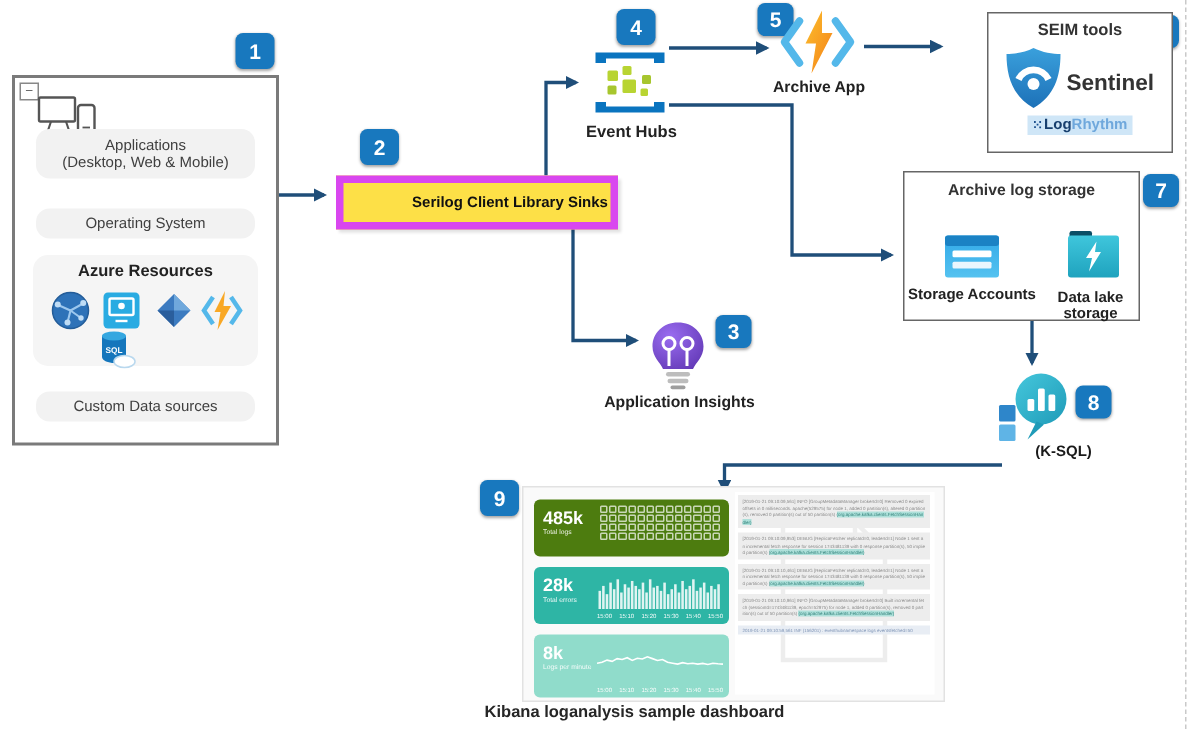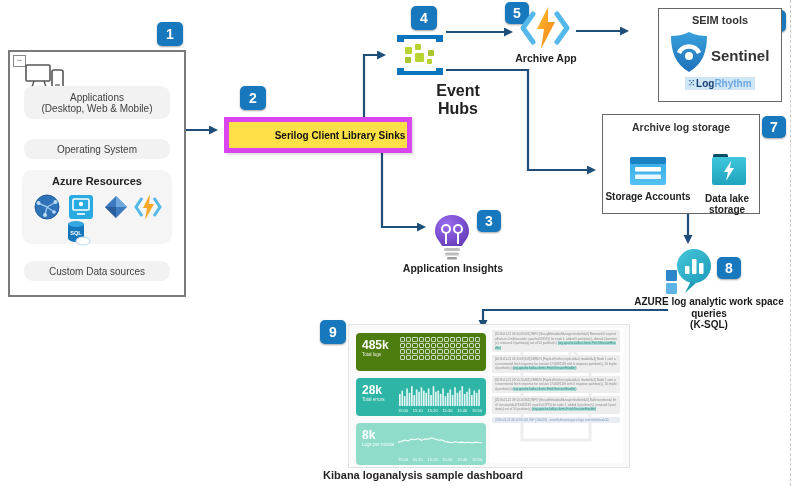--- a/index.html
+++ b/index.html
@@ -156,21 +156,21 @@
   <svg class="abs" style="left:394px;top:30px;" width="52" height="50" viewBox="0 0 52 50">
     <path d="M3 5 H49 V12 H42 V9 H10 V12 H3 Z" fill="#0A74BF"></path>
     <path d="M3 45 H49 V38 H42 V41 H10 V38 H3 Z" fill="#0A74BF"></path>
     <rect x="11" y="17" width="7" height="7" rx="1" fill="#B8D432"></rect>
     <rect x="21" y="14" width="6" height="6" rx="1" fill="#B8D432"></rect>
     <rect x="21" y="23" width="9" height="9" rx="1" fill="#B8D432"></rect>
     <rect x="34" y="20" width="6" height="6" rx="1" fill="#A7C62E"></rect>
     <rect x="11" y="27" width="6" height="6" rx="1" fill="#A7C62E"></rect>
     <rect x="33" y="29" width="5" height="5" rx="1" fill="#B8D432"></rect>
   </svg>
-  <div class="node-label" style="left:385px;top:82px;width:72px;font-size:16px;margin-left:37px;">Event Hubs</div>
+  <div class="node-label" style="left:385px;top:82px;width:72px;font-size:11px;">Event Hubs</div>
 
   <div class="badge" style="left:505px;top:2px;width:24px;height:22px;">5</div>
   <svg class="abs" style="left:518px;top:7px;" width="54" height="42" viewBox="0 0 54 42">
     <defs>
       <linearGradient id="boltg" x1="0" y1="0" x2="1" y2="1">
         <stop offset="0" stop-color="#FBC02D"></stop>
           <stop offset="1" stop-color="#F57F17"></stop>
       </linearGradient>
     </defs>
     <polyline points="15,7 5,21 15,35" fill="none" stroke="#54B8EA" stroke-width="5" stroke-linecap="round" stroke-linejoin="round"></polyline>
@@ -262,21 +262,20 @@
     </defs>
     <rect x="2" y="23" width="11" height="11" rx="1" fill="#2E86CA"></rect>
     <rect x="2" y="36" width="11" height="11" rx="1" fill="#5FB4E6"></rect>
     <circle cx="30" cy="19" r="17" fill="url(#lag)"></circle>
     <path d="M27 34 L21 46 L32 36 Z" fill="#1F9BB8"></path>
     <rect x="21" y="19" width="4.5" height="8" rx="1" fill="#fff"></rect>
     <rect x="28" y="12" width="4.5" height="15" rx="1" fill="#fff"></rect>
     <rect x="35" y="16" width="4.5" height="11" rx="1" fill="#fff"></rect>
   </svg>
   <div class="abs la-label">
-    <div>AZURE log analytic work space queries</div>
     <div>(K-SQL)</div>
   </div>
 
   <div class="badge" style="left:320px;top:320px;">9</div>
   <div class="abs dashboard">
     <div class="kcard card-logs">
       <div class="val">485k</div>
       <div class="sub">Total logs</div>
       <div class="doc-grid">
           <div class="doc-cell"></div>

